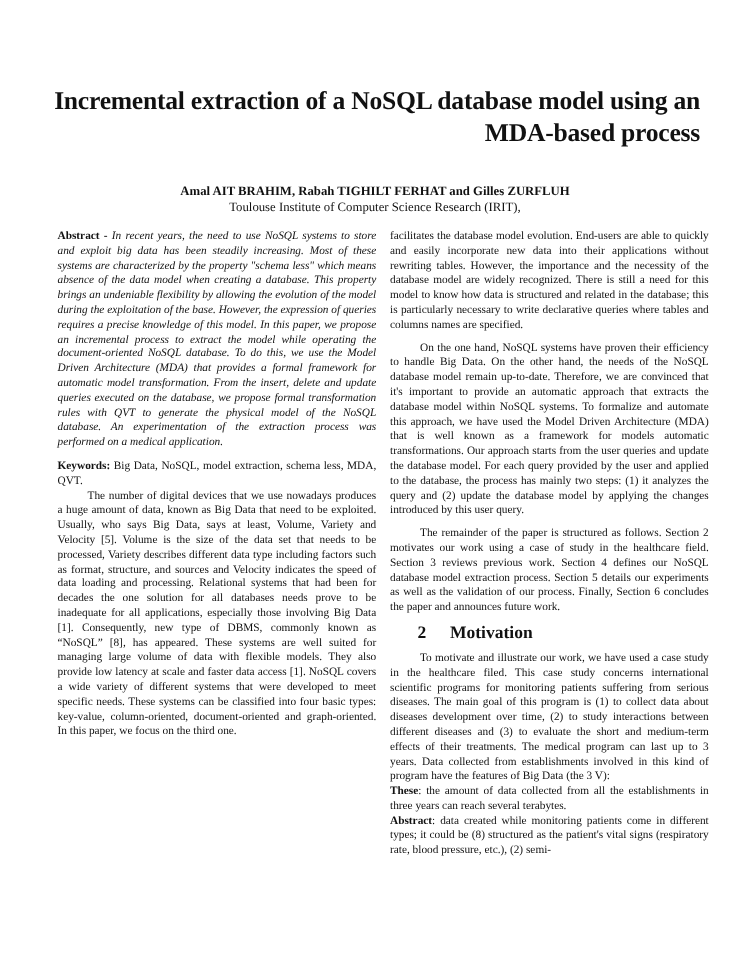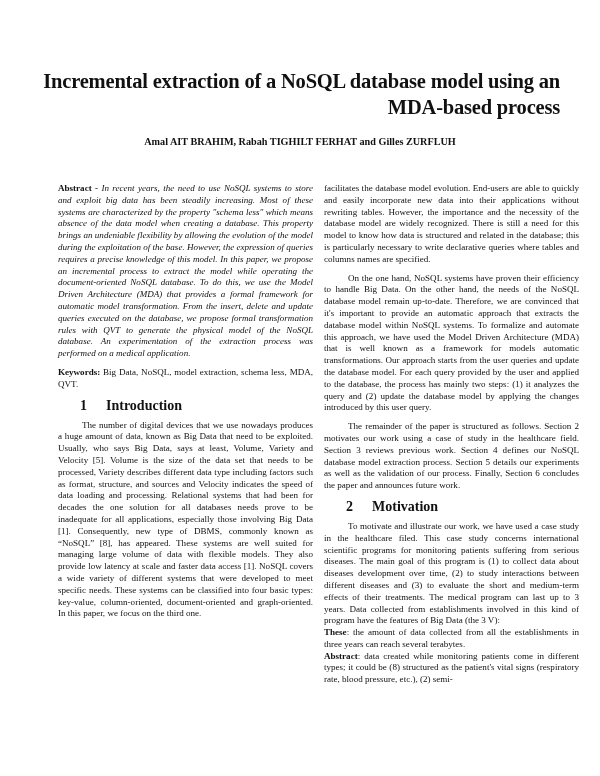--- a/index.html
+++ b/index.html
@@ -6,27 +6,27 @@
     body {
       width: 600px; height: 776px; position: relative; overflow: hidden;
       font-family: "Liberation Serif", "DejaVu Serif", serif; color: #111;
     }
     .title {
       position: absolute; top: 68px; left: 40px; width: 520px;
       text-align: right; font-weight: bold; font-size: 20.5px; line-height: 26px;
       letter-spacing: -0.2px;
     }
     .authors {
-      position: absolute; top: 136px; left: 40px; width: 520px; text-align: center;
+      position: absolute; top: 148px; left: 40px; width: 520px; text-align: center;
       font-size: 10.2px; line-height: 12.5px;
     }
     .authors .names { font-weight: bold; }
     .col {
       position: absolute; top: 183px; width: 255px;
-      font-size: 9.05px; line-height: 11.8px; text-align: justify; margin-left: 12px;
+      font-size: 9.05px; line-height: 11.8px; text-align: justify;
     }
     .col.left { left: 46px; }
     .col.right { left: 312px; }
     .col p { margin: 0; }
     .indent { text-indent: 24px; }
     .gap { margin-top: 7px !important; }
     .abstract { font-style: italic; }
     .abstract .label { font-style: normal; font-weight: bold; }
     .kw-label { font-weight: bold; }
     .heading {
@@ -36,32 +36,30 @@
     .heading .num { display: inline-block; width: 26px; }
     .bold { font-weight: bold; }
   </style>
 </head>
 <body>
 
 <div class="title">Incremental extraction of a NoSQL database model using an MDA-based process</div>
 
 <div class="authors">
   <div class="names">Amal AIT BRAHIM, Rabah TIGHILT FERHAT and Gilles ZURFLUH</div>
+  <div>Toulouse Institute of Computer Science Research (IRIT),</div>
 </div>
 
 <div class="col left">
   <p class="abstract">
     <span class="label">Abstract - </span><span>In recent years, the need to use NoSQL systems to store and exploit big data has been steadily increasing. Most of these systems are characterized by the property "schema less" which means absence of the data model when creating a database. This property brings an undeniable flexibility by allowing the evolution of the model during the exploitation of the base. However, the expression of queries requires a precise knowledge of this model. In this paper, we propose an incremental process to extract the model while operating the document-oriented NoSQL database. To do this, we use the Model Driven Architecture (MDA) that provides a formal framework for automatic model transformation. From the insert, delete and update queries executed on the database, we propose formal transformation rules with QVT to generate the physical model of the NoSQL database. An experimentation of the extraction process was performed on a medical application.</span>
   </p>
   <p class="gap" style="margin-top:12px">
     <span class="kw-label">Keywords: </span><span>Big Data, NoSQL, model extraction, schema less, MDA, QVT.</span>
   </p>
-  <div class="heading">
-    <span class="num">1</span><span>Introduction</span>
-  </div>
   <p class="indent">The number of digital devices that we use nowadays produces a huge amount of data, known as Big Data that need to be exploited. Usually, who says Big Data, says at least, Volume, Variety and Velocity [5]. Volume is the size of the data set that needs to be processed, Variety describes different data type including factors such as format, structure, and sources and Velocity indicates the speed of data loading and processing. Relational systems that had been for decades the one solution for all databases needs prove to be inadequate for all applications, especially those involving Big Data [1]. Consequently, new type of DBMS, commonly known as “NoSQL” [8], has appeared. These systems are well suited for managing large volume of data with flexible models. They also provide low latency at scale and faster data access [1]. NoSQL covers a wide variety of different systems that were developed to meet specific needs. These systems can be classified into four basic types: key-value, column-oriented, document-oriented and graph-oriented. In this paper, we focus on the third one.</p>
 </div>
 
 <div class="col right">
   <p>facilitates the database model evolution. End-users are able to quickly and easily incorporate new data into their applications without rewriting tables. However, the importance and the necessity of the database model are widely recognized. There is still a need for this model to know how data is structured and related in the database; this is particularly necessary to write declarative queries where tables and columns names are specified.</p>
   <p class="indent gap">On the one hand, NoSQL systems have proven their efficiency to handle Big Data. On the other hand, the needs of the NoSQL database model remain up-to-date. Therefore, we are convinced that it's important to provide an automatic approach that extracts the database model within NoSQL systems. To formalize and automate this approach, we have used the Model Driven Architecture (MDA) that is well known as a framework for models automatic transformations. Our approach starts from the user queries and update the database model. For each query provided by the user and applied to the database, the process has mainly two steps: (1) it analyzes the query and (2) update the database model by applying the changes introduced by this user query.</p>
   <p class="indent gap">The remainder of the paper is structured as follows. Section 2 motivates our work using a case of study in the healthcare field. Section 3 reviews previous work. Section 4 defines our NoSQL database model extraction process. Section 5 details our experiments as well as the validation of our process. Finally, Section 6 concludes the paper and announces future work.</p>
   <div class="heading">
     <span class="num">2</span><span>Motivation</span>
   </div>

